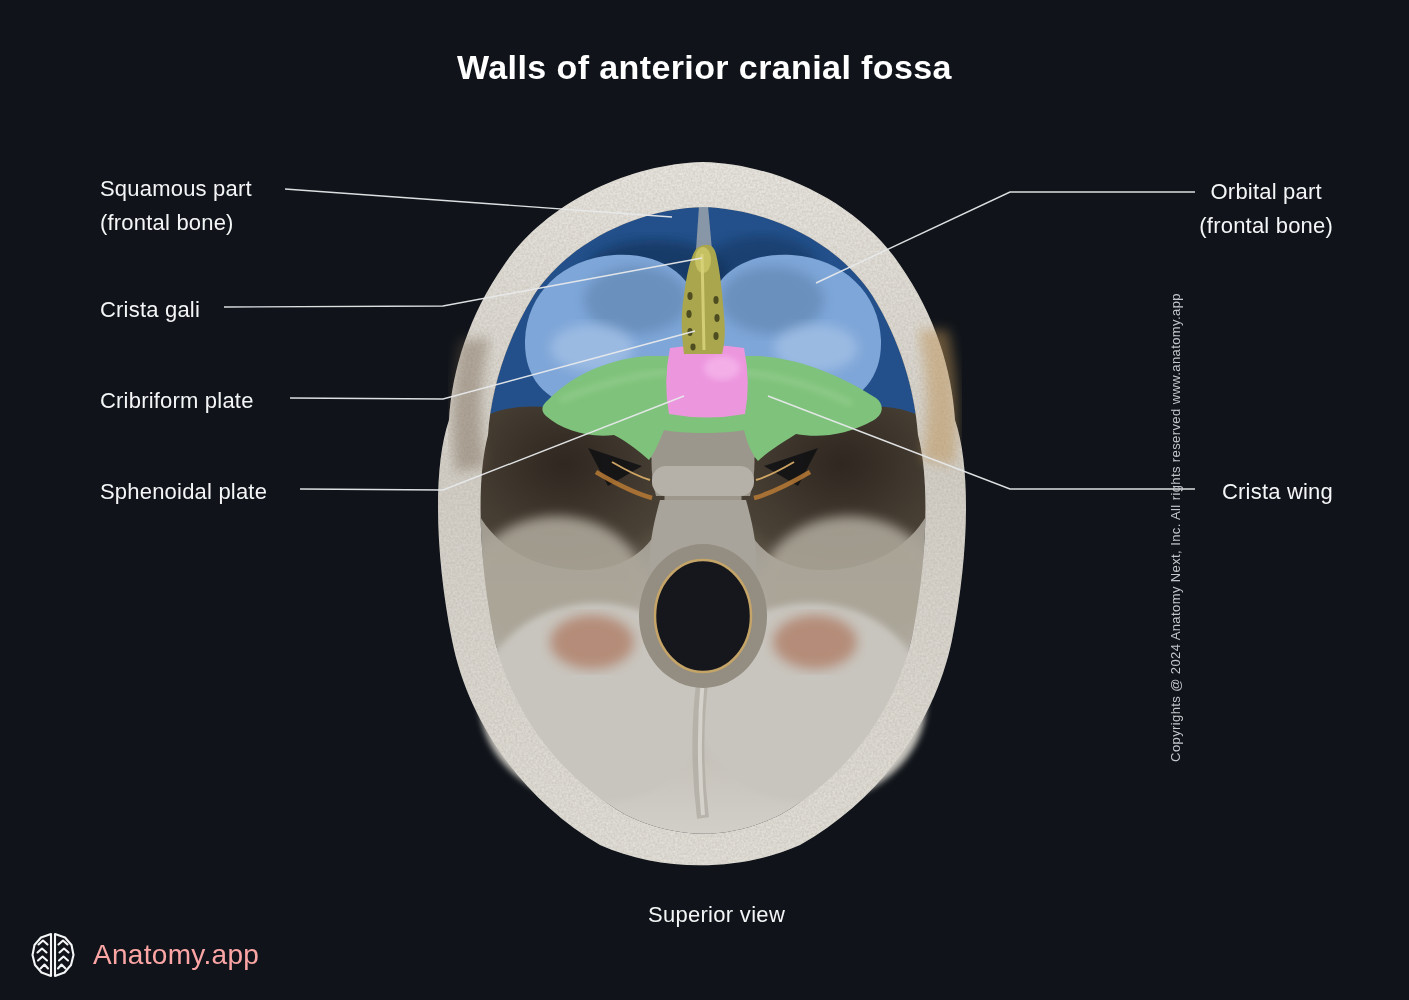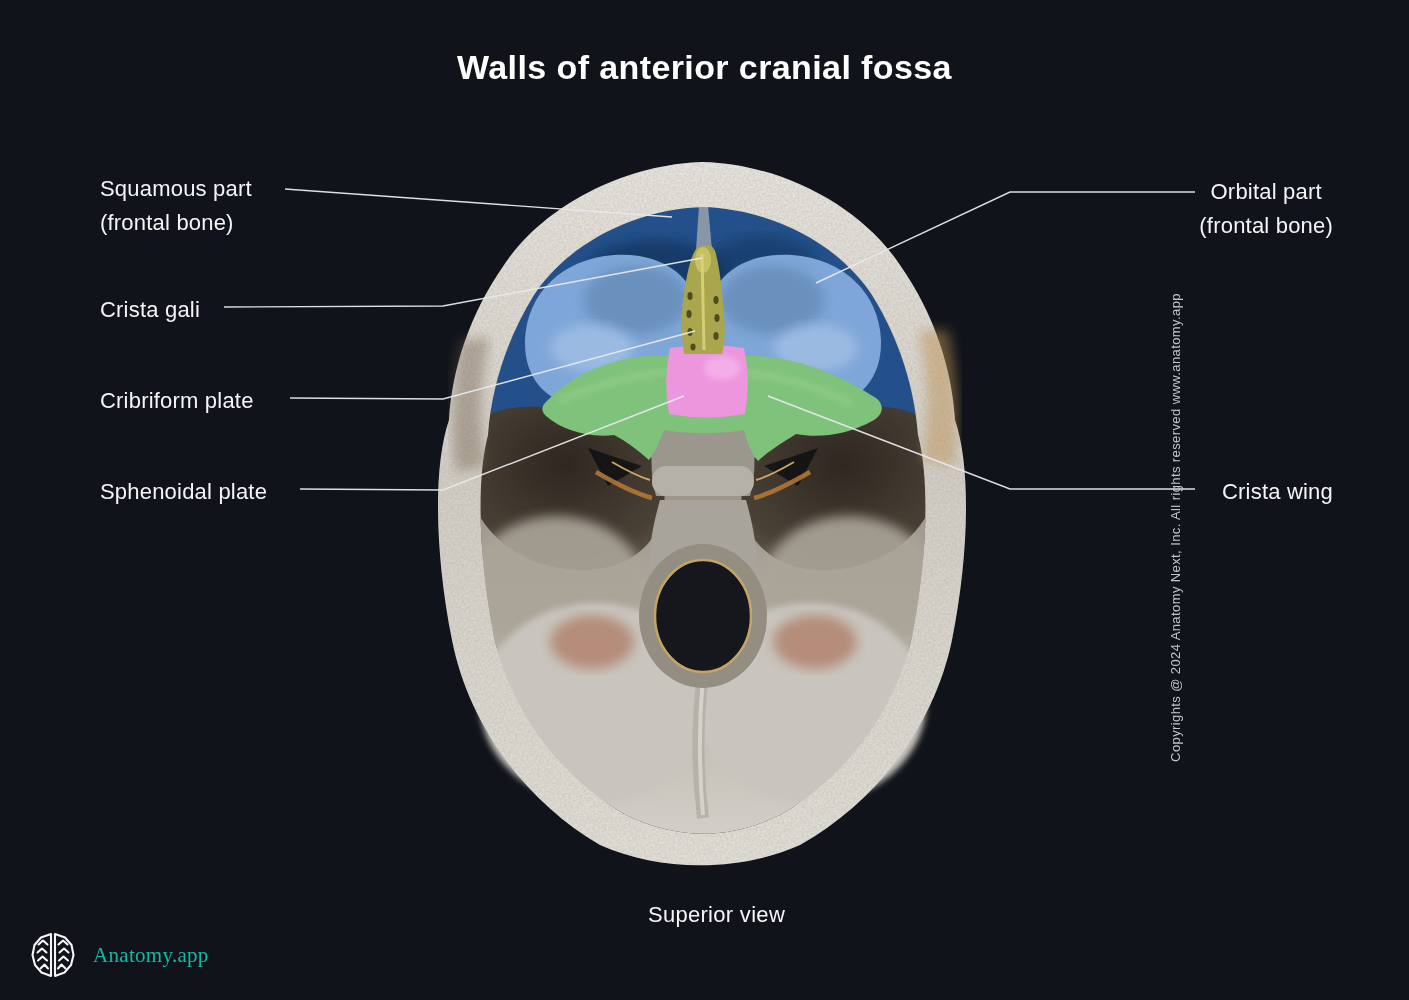--- a/index.html
+++ b/index.html
@@ -28,21 +28,21 @@
   .anno.right{text-align:center;margin-left:32px;}
   .view-caption{
     position:absolute;top:902px;left:12px;width:1409px;
     text-align:center;font-size:22px;font-weight:500;
     letter-spacing:.3px;color:#f4f5f6;
   }
   .brand{
     position:absolute;left:28px;top:930px;
     display:flex;align-items:center;gap:15px;
   }
-  .brand-name{font-size:21px;font-weight:500;letter-spacing:.3px;color:#14b8a6;font-family:Liberation Serif, serif;}
+  .brand-name{font-size:28px;font-weight:500;letter-spacing:.3px;color:#fca5a5;}
   .copyright{
     position:absolute;right:6px;top:520px;
     transform:translateY(50%) rotate(-90deg);
     transform-origin:50% 0;
     font-size:13px;letter-spacing:.4px;
     color:#c3c6ca;white-space:nowrap;
   }
   svg{display:block;}
   .overlay-svg{position:absolute;left:0;top:0;}
 </style>

